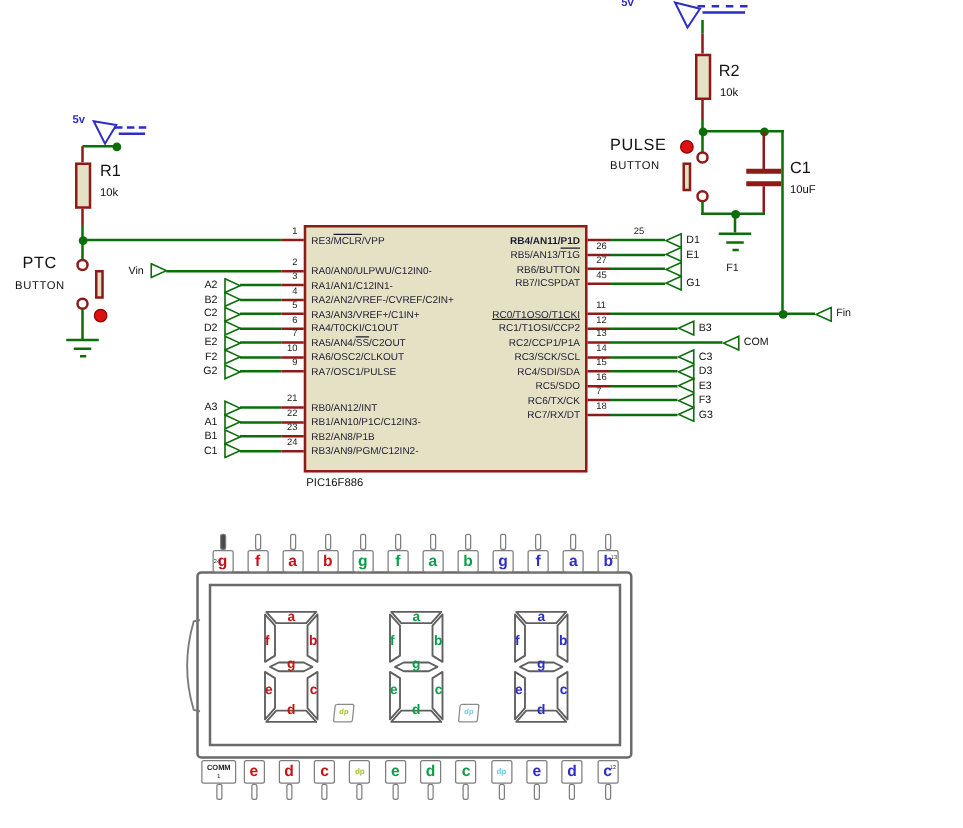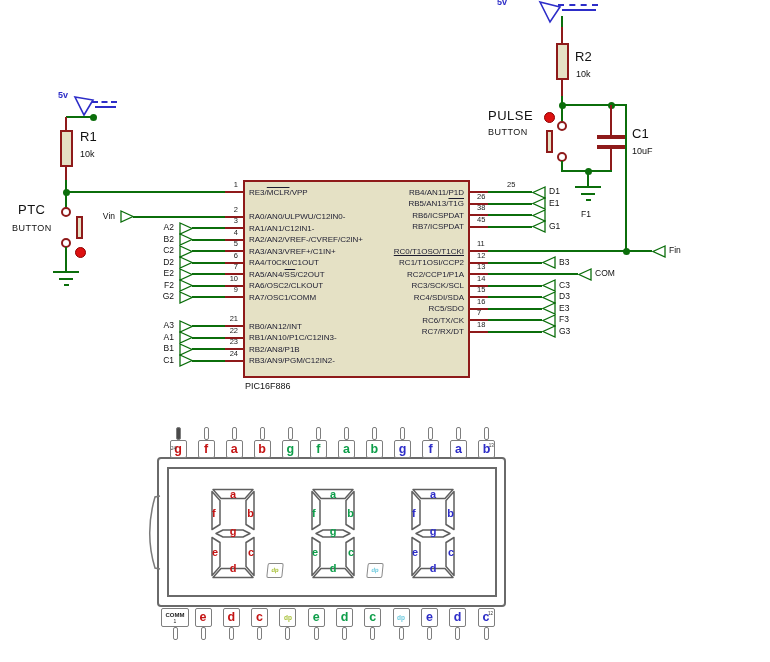--- a/index.html
+++ b/index.html
@@ -202,21 +202,21 @@
       <div class="lead" style="left: 225px; top: 284.5px; width: 18px; height: 2px;"></div>
       <div class="pnum ra" style="left: 196px; top: 274.5px; width: 42px;">10</div>
       <div class="plabel" style="left: 249px; top: 281px;">RA6/OSC2/CLKOUT</div>
       <svg width="14" height="13" style="position: absolute; left: 179px; top: 279px;">
         <polygon points="1,1 13,6.5 1,12" class="term-tri"></polygon>
       </svg>
       <div class="tlabel ra" style="left: 128px; top: 280.5px; width: 46px;">F2</div>
       <div class="gw" style="left: 192px; top: 296px; width: 33px; height: 2px;"></div>
       <div class="lead" style="left: 225px; top: 296px; width: 18px; height: 2px;"></div>
       <div class="pnum ra" style="left: 196px; top: 286px; width: 42px;">9</div>
-      <div class="plabel" style="left: 249px; top: 292.5px;">RA7/OSC1/COMM</div>
+      <div class="plabel" style="left: 249px; top: 292.5px;">RA7/OSC1/PULSE</div>
       <svg width="14" height="13" style="position: absolute; left: 179px; top: 290.5px;">
         <polygon points="1,1 13,6.5 1,12" class="term-tri"></polygon>
       </svg>
       <div class="tlabel ra" style="left: 128px; top: 292px; width: 46px;">G2</div>
       <div class="gw" style="left: 192px; top: 325px; width: 33px; height: 2px;"></div>
       <div class="lead" style="left: 225px; top: 325px; width: 18px; height: 2px;"></div>
       <div class="pnum ra" style="left: 196px; top: 315px; width: 42px;">21</div>
       <div class="plabel" style="left: 249px; top: 321.5px;">RB0/AN12/INT</div>
       <svg width="14" height="13" style="position: absolute; left: 179px; top: 319.5px;">
         <polygon points="1,1 13,6.5 1,12" class="term-tri"></polygon>
@@ -242,37 +242,37 @@
       <div class="lead" style="left: 225px; top: 359.5px; width: 18px; height: 2px;"></div>
       <div class="pnum ra" style="left: 196px; top: 349.5px; width: 42px;">24</div>
       <div class="plabel" style="left: 249px; top: 356px;">RB3/AN9/PGM/C12IN2-</div>
       <svg width="14" height="13" style="position: absolute; left: 179px; top: 354px;">
         <polygon points="1,1 13,6.5 1,12" class="term-tri"></polygon>
       </svg>
       <div class="tlabel ra" style="left: 128px; top: 355.5px; width: 46px;">C1</div>
       <div class="lead" style="left: 470px; top: 191px; width: 18px; height: 2px;"></div>
       <div class="gw" style="left: 488px; top: 191px; width: 44px; height: 2px;"></div>
       <div class="pnum" style="left: 477px; top: 181px; margin-left: 30px;">25</div>
-      <div class="plabel ra" style="left: 250px; top: 187.5px; width: 214px;">RB4/AN11/P1D</div>
+      <div class="plabel ra" style="left: 250px; top: 187.5px; width: 214px; font-weight: bold;">RB4/AN11/P1D</div>
       <svg width="14" height="13" style="position: absolute; left: 532px; top: 185.5px;">
         <polygon points="13,1 1,6.5 13,12" class="term-tri"></polygon>
       </svg>
       <div class="tlabel" style="left: 549px; top: 187px;">D1</div>
       <div class="lead" style="left: 470px; top: 202.5px; width: 18px; height: 2px;"></div>
       <div class="gw" style="left: 488px; top: 202.5px; width: 44px; height: 2px;"></div>
       <div class="pnum" style="left: 477px; top: 192.5px;">26</div>
       <div class="plabel ra" style="left: 250px; top: 199px; width: 214px;">RB5/AN13/<span class="over">T1G</span></div>
       <svg width="14" height="13" style="position: absolute; left: 532px; top: 197px;">
         <polygon points="13,1 1,6.5 13,12" class="term-tri"></polygon>
       </svg>
       <div class="tlabel" style="left: 549px; top: 198.5px;">E1</div>
       <div class="lead" style="left: 470px; top: 214px; width: 18px; height: 2px;"></div>
       <div class="gw" style="left: 488px; top: 214px; width: 44px; height: 2px;"></div>
-      <div class="pnum" style="left: 477px; top: 204px;">38</div>
-      <div class="plabel ra" style="left: 250px; top: 210.5px; width: 214px;">RB6/ICSPDAT</div>
+      <div class="pnum" style="left: 477px; top: 204px;">27</div>
+      <div class="plabel ra" style="left: 250px; top: 210.5px; width: 214px;">RB6/BUTTON</div>
       <svg width="14" height="13" style="position: absolute; left: 532px; top: 208.5px;">
         <polygon points="13,1 1,6.5 13,12" class="term-tri"></polygon>
       </svg>
       <div class="tlabel" style="left: 581px; top: 210px;">F1</div>
       <div class="lead" style="left: 470px; top: 225.5px; width: 18px; height: 2px;"></div>
       <div class="gw" style="left: 488px; top: 225.5px; width: 44px; height: 2px;"></div>
       <div class="pnum" style="left: 477px; top: 215.5px;">45</div>
       <div class="plabel ra" style="left: 250px; top: 222px; width: 214px;">RB7/ICSPDAT</div>
       <svg width="14" height="13" style="position: absolute; left: 532px; top: 220px;">
         <polygon points="13,1 1,6.5 13,12" class="term-tri"></polygon>

